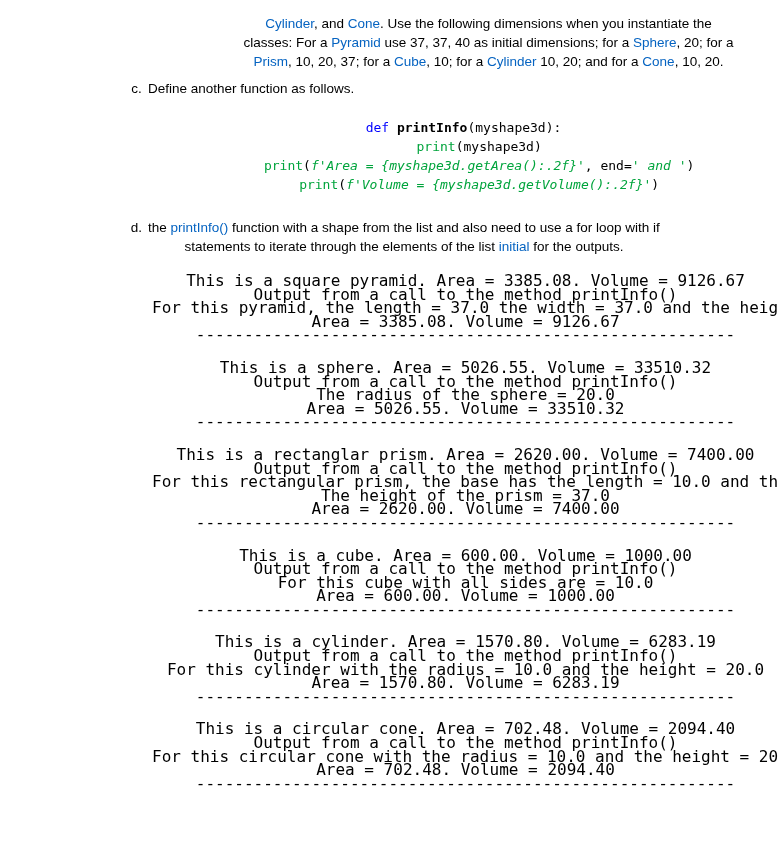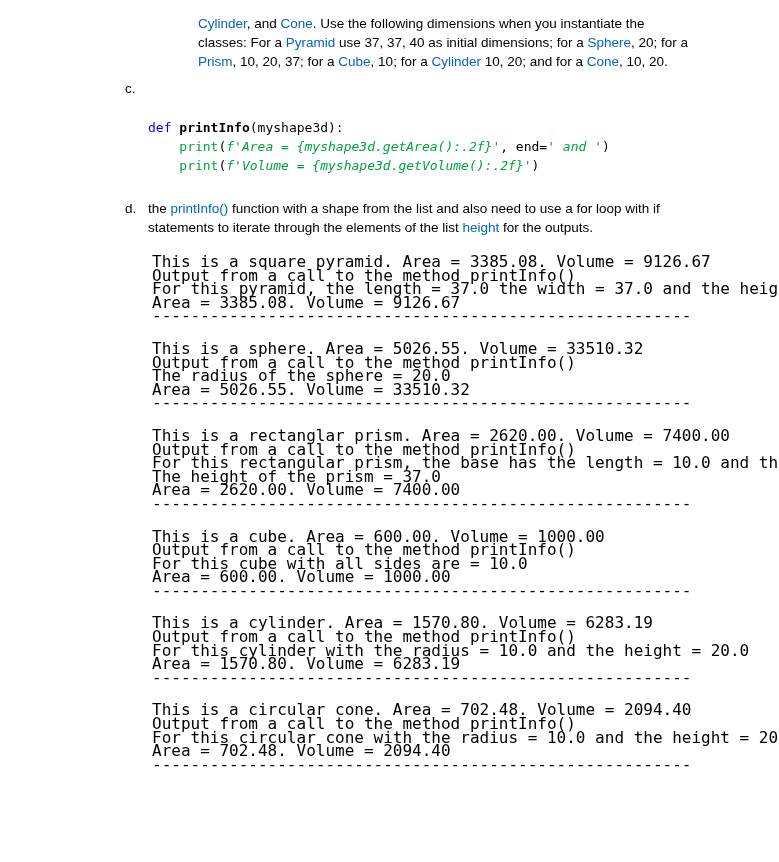--- a/index.html
+++ b/index.html
@@ -6,20 +6,21 @@
   html, body { background: #ffffff; }
   .page {
     position: relative;
     width: 779px;
     height: 862px;
     background: #ffffff;
     font-family: "Liberation Sans", sans-serif;
     font-size: 13.5px;
     color: #000000;
     overflow: hidden;
+    text-align: center;
   }
   .intro {
     margin: 14px 0 0 198px;
     line-height: 19px;
   }
   .intro .line, .item-text .line { white-space: pre-wrap; }
   .list-item {
     display: flex;
     margin-left: 125px;
     line-height: 19px;
@@ -58,33 +59,35 @@
 <div class="page">
 
   <div class="intro">
       <div class="line"><span class="c-link">Cylinder</span><span>, and </span><span class="c-link">Cone</span><span>. Use the following dimensions when you instantiate the</span></div>
       <div class="line"><span>classes: For a </span><span class="c-link">Pyramid</span><span> use 37, 37, 40 as initial dimensions; for a </span><span class="c-link">Sphere</span><span>, 20; for a</span></div>
       <div class="line"><span class="c-link">Prism</span><span>, 10, 20, 37; for a </span><span class="c-link">Cube</span><span>, 10; for a </span><span class="c-link">Cylinder</span><span> 10, 20; and for a </span><span class="c-link">Cone</span><span>, 10, 20.</span></div>
     </div>
 
   <div class="list-item item-c">
     <span class="marker">c.</span>
+    <span class="item-text">Define another function as follows.</span>
   </div>
 
   <div class="code">
       <div class="line"><span class="c-kw">def </span><span class="c-fn">printInfo</span><span>(myshape3d):</span></div>
+      <div class="line"><span>    </span><span class="c-builtin">print</span><span>(myshape3d)</span></div>
       <div class="line"><span>    </span><span class="c-builtin">print</span><span>(</span><span class="c-str">f'Area = {myshape3d.getArea():.2f}'</span><span>, end=</span><span class="c-str">' and '</span><span>)</span></div>
       <div class="line"><span>    </span><span class="c-builtin">print</span><span>(</span><span class="c-str">f'Volume = {myshape3d.getVolume():.2f}'</span><span>)</span></div>
     </div>
 
   <div class="list-item item-d">
     <span class="marker">d.</span>
     <div class="item-text">
         <div class="line"><span>the </span><span class="c-link">printInfo()</span><span> function with a shape from the list and also need to use a </span><span class="c-bold">for</span><span> loop with </span><span class="c-bold">if</span></div>
-        <div class="line"><span>statements to iterate through the elements of the list </span><span class="c-link">height</span><span> for the outputs.</span></div>
+        <div class="line"><span>statements to iterate through the elements of the list </span><span class="c-link">initial</span><span> for the outputs.</span></div>
       </div>
   </div>
 
   <div class="outputs">
     <pre class="console">This is a square pyramid. Area = 3385.08. Volume = 9126.67
 Output from a call to the method printInfo()
 For this pyramid, the length = 37.0 the width = 37.0 and the height = 20.0
 Area = 3385.08. Volume = 9126.67
 --------------------------------------------------------</pre>
     <pre class="console">This is a sphere. Area = 5026.55. Volume = 33510.32

